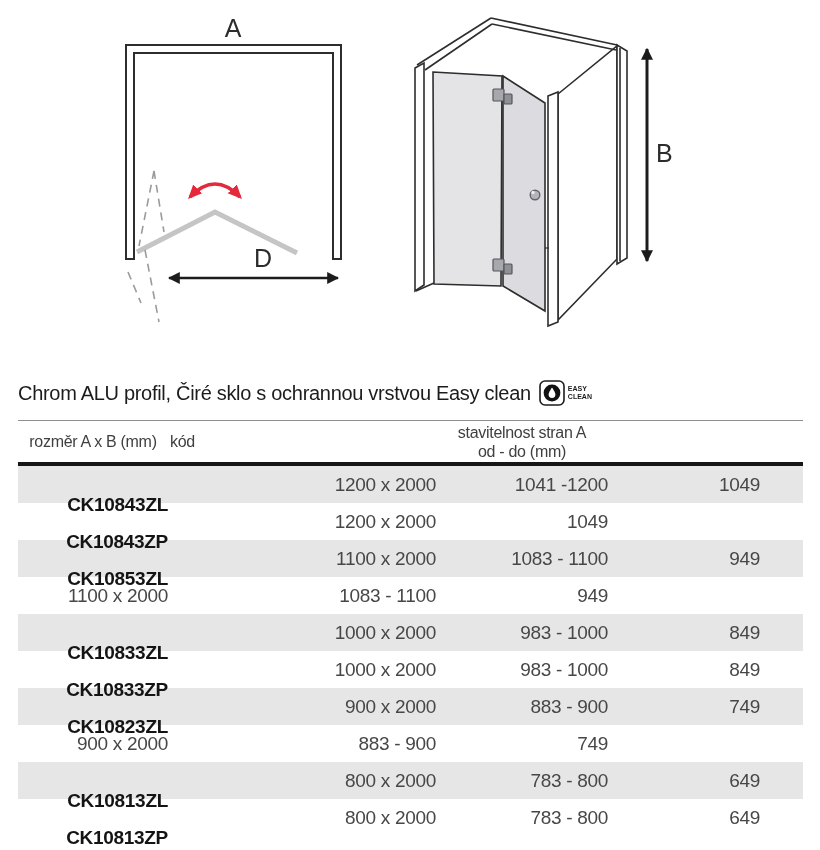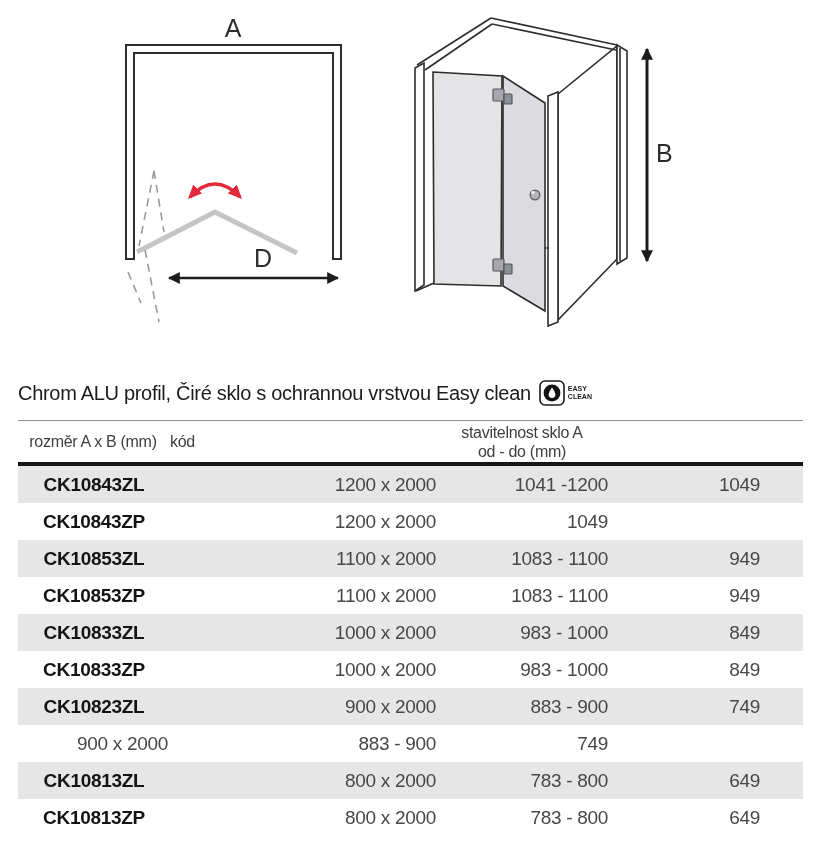--- a/index.html
+++ b/index.html
@@ -21,21 +21,21 @@
   
   #spec-table{position:absolute;left:18px;top:420px;width:785px;}
   .thead{display:grid;grid-template-columns:150px 268px 172px 152px 1fr;height:41px;
          border-top:1px solid #8f8f8f;border-bottom:4px solid #161616;}
   .th{display:flex;flex-direction:column;justify-content:center;align-items:center;
       font-size:16px;line-height:19px;color:#3f3f3f;letter-spacing:-0.3px;}
   .th.first{align-items:flex-start;padding-left:2px;}
   .row{display:grid;grid-template-columns:150px 268px 172px 152px 1fr;height:37px;}
   .row.stripe{background:#e6e6e6;}
   .cell{font-size:19px;line-height:37px;text-align:right;color:#474747;letter-spacing:-0.3px;white-space:nowrap;}
-  .cell.code{text-align:center;padding-left:2px;font-weight:bold;color:#141414;}
+  .cell.code{text-align:right;padding-left:2px;font-weight:bold;color:#141414;margin-top:20px;}
 </style>
 </head>
 <body>
 
 <div id="canvas">
 
   <svg id="diag-left" class="diag" width="260" height="330" viewBox="100 10 260 330">
     <defs>
       <marker id="mBlackL" viewBox="0 0 10 10" refX="9" refY="5" markerWidth="12" markerHeight="12" orient="auto-start-reverse" markerUnits="userSpaceOnUse">
         <path d="M0,0 L10,5 L0,10 Z" fill="#1c1c1c"></path>
@@ -125,21 +125,21 @@
 
   <div id="spec-table">
     <div class="thead">
       <div class="th">
         <div>rozměr A x B (mm)</div>
       </div>
       <div class="th first">
         <div>kód</div>
       </div>
       <div class="th">
-        <div>stavitelnost sklo A</div>
+        <div>stavitelnost stran A</div>
         <div>od - do (mm)</div>
       </div>
       <div class="th"></div>
     </div>
     <div class="tbody">
 
     <div class="row stripe">
         <div class="cell code">CK10843ZL</div>
         <div class="cell">1200 x 2000</div>
         <div class="cell">1041 -1200</div>
@@ -153,21 +153,20 @@
         <div class="cell"></div>
       </div>
         <div class="row stripe">
         <div class="cell code">CK10853ZL</div>
         <div class="cell">1100 x 2000</div>
         <div class="cell">1083 - 1100</div>
         <div class="cell">949</div>
         <div class="cell"></div>
       </div>
         <div class="row">
-        <div class="cell code">CK10853ZP</div>
         <div class="cell">1100 x 2000</div>
         <div class="cell">1083 - 1100</div>
         <div class="cell">949</div>
         <div class="cell"></div>
       </div>
         <div class="row stripe">
         <div class="cell code">CK10833ZL</div>
         <div class="cell">1000 x 2000</div>
         <div class="cell">983 - 1000</div>
         <div class="cell">849</div>

